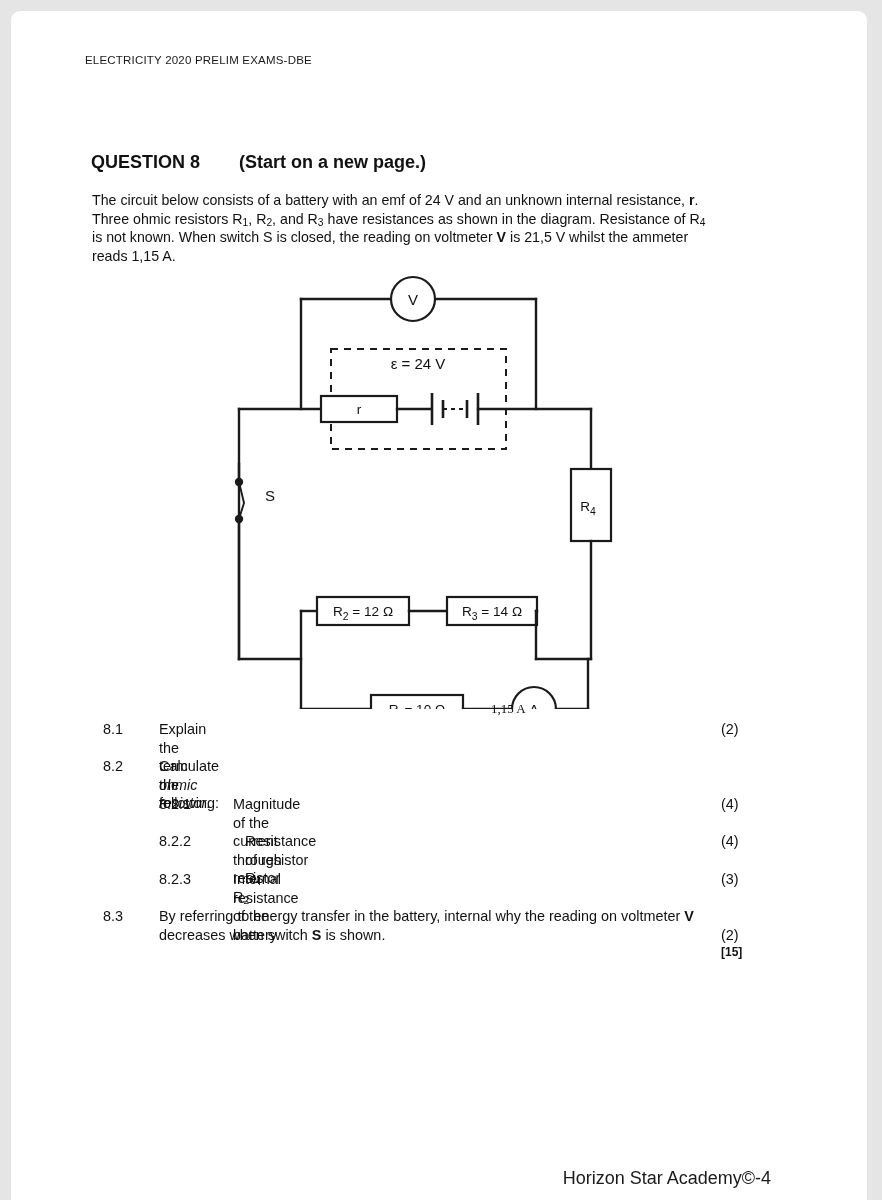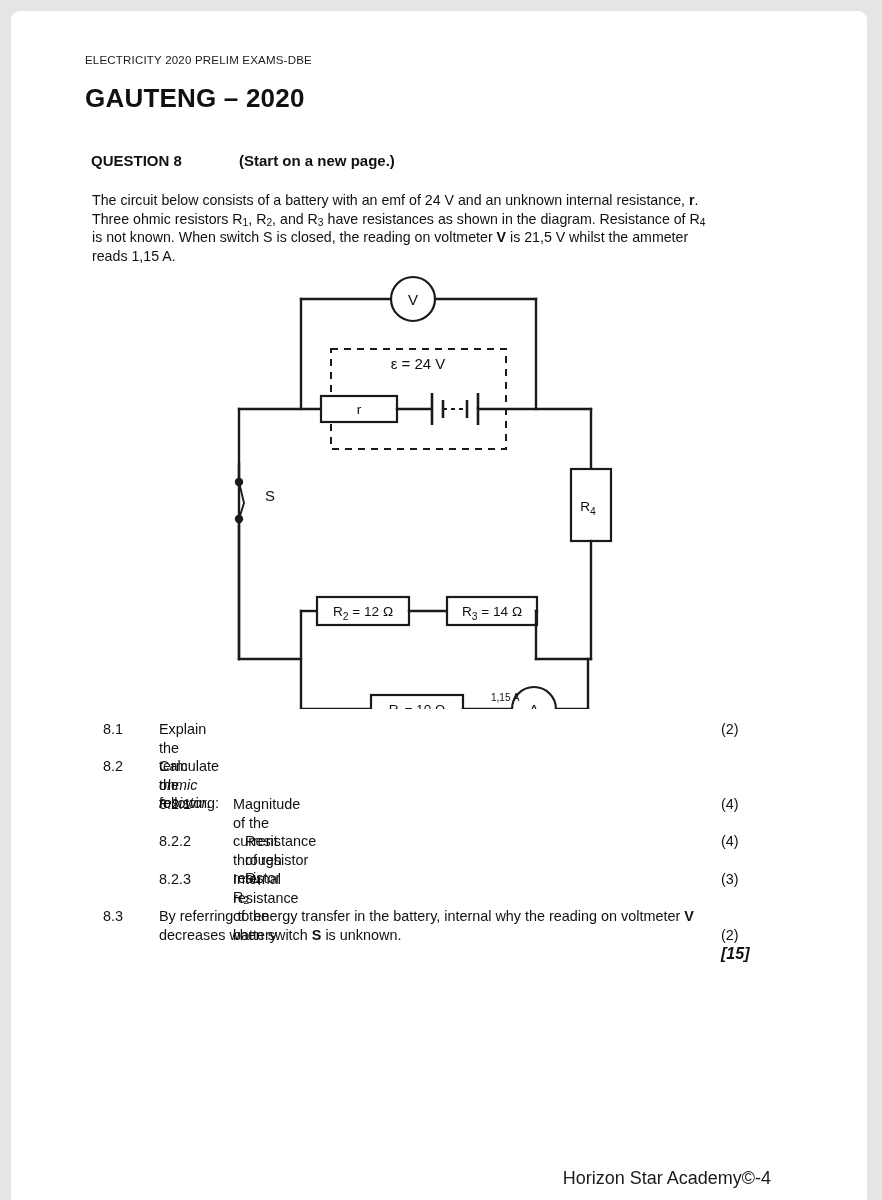--- a/index.html
+++ b/index.html
@@ -62,21 +62,21 @@
     font-weight: bold;
     color: #111111;
     letter-spacing: 0.2px;
     white-space: nowrap;
   }
 
   .question-head {
     position: absolute;
     left: 80px;
     top: 141px;
-    font-size: 15px;
+    font-size: 18px;
     font-weight: bold;
     color: #111111;
     white-space: nowrap;
   }
   .question-head .qh-label { display: inline-block; width: 148px; }
 
   
   .intro {
     position: absolute;
     left: 81px;
@@ -148,45 +148,43 @@
     position: absolute;
     text-align: center;
   }
   .qtext { position: absolute; }
   .qmarks { position: absolute; text-align: left; }
   .qtext i { }
   .qtext b { font-weight: bold; }
 
   .total-marks {
     position: absolute;
-    font-size: 16px;
+    font-size: 12px;
     font-weight: bold;
     color: #111111;
-    font-style: italic;
   }
 
   .footer {
     position: absolute;
     right: 96px;
     top: 1157px;
     font-size: 18px;
     color: #1a1a1a;
     white-space: nowrap;
   }
 </style>
 </head>
 <body>
 
 <div id="screen">
   <div id="page">
     <div class="page-inner">
 
       <div class="running-head">ELECTRICITY 2020 PRELIM EXAMS-DBE</div>
 
-      <div class="doc-title">GAUTENG – 2020</div>
 
       <div class="question-head">
         <span class="qh-label">QUESTION 8</span><span>(Start on a new page.)</span>
       </div>
 
       <div class="intro">
         <span>The circuit below consists of a battery with an emf of 24 V and an unknown internal</span>
         <span>resistance, </span><b>r</b><span>. Three ohmic resistors R</span><sub>1</sub><span>, R</span><sub>2</sub><span>, and R</span><sub>3</sub><span> have resistances as shown in</span>
         <span>the diagram. Resistance of R</span><sub>4</sub><span> is not known. When switch S is closed, the reading</span>
         <span>on voltmeter </span><b>V</b><span> is 21,5 V whilst the ammeter reads 1,15 A.</span>
@@ -263,21 +261,21 @@
           <text class="diagtext diagtext-sm" x="226" y="445" text-anchor="middle">
             <tspan>R</tspan><tspan class="diagtext-sub" dy="4">1</tspan><tspan dy="-4">= 10 Ω</tspan>
           </text>
           <path class="wire" d="M 272 440 L 321 440"></path>
           <circle class="meter" cx="343" cy="440" r="22"></circle>
           <text class="diagtext" x="343" y="446" text-anchor="middle">A</text>
           <path class="wire" d="M 365 440 L 397 440"></path>
           <path class="wire" d="M 397 440 L 397 390"></path>
         </svg>
 
-        <div style="position:absolute; left:300px; top:423px; font-size:10px; color:#111111;">1,15 A</div>
+        <div style="position:absolute; left:300px; top:432px; font-size:13px; color:#111111;font-family:Liberation Serif, serif;">1,15 A</div>
       </div>
 
       <div class="qrow" style="top:709px; left:0;">
         <span class="qnum" style="left:92px;">8.1</span>
         <span class="qtext" style="left:148px;"><span>Explain the term </span><i>ohmic resistor</i><span>.</span></span>
         <span class="qmarks" style="left:710px;">(2)</span>
       </div>
 
       <div class="qrow" style="top:746px; left:0;">
         <span class="qnum" style="left:92px;">8.2</span>
@@ -299,21 +297,21 @@
       <div class="qrow" style="top:859px; left:0;">
         <span class="qnum" style="left:148px;">8.2.3</span>
         <span class="qtext" style="left:222px;">Internal resistance of the battery</span>
         <span class="qmarks" style="left:710px;">(3)</span>
       </div>
 
       <div class="qrow" style="top:896px; left:0;">
         <span class="qnum" style="left:92px;">8.3</span>
         <span class="qtext" style="left:148px; width:545px;">
           <span>By referring to energy transfer in the battery, internal why the reading on</span>
-          <span>voltmeter </span><b>V</b><span> decreases when switch </span><b>S</b><span> is unknown.</span>
+          <span>voltmeter </span><b>V</b><span> decreases when switch </span><b>S</b><span> is shown.</span>
         </span>
         <span class="qmarks" style="left:710px; top:19px;">(2)</span>
       </div>
 
       <div class="total-marks" style="left:710px; top:934px;">[15]</div>
 
       <div class="footer">Horizon Star Academy©-4</div>
 
     </div>
   </div>

